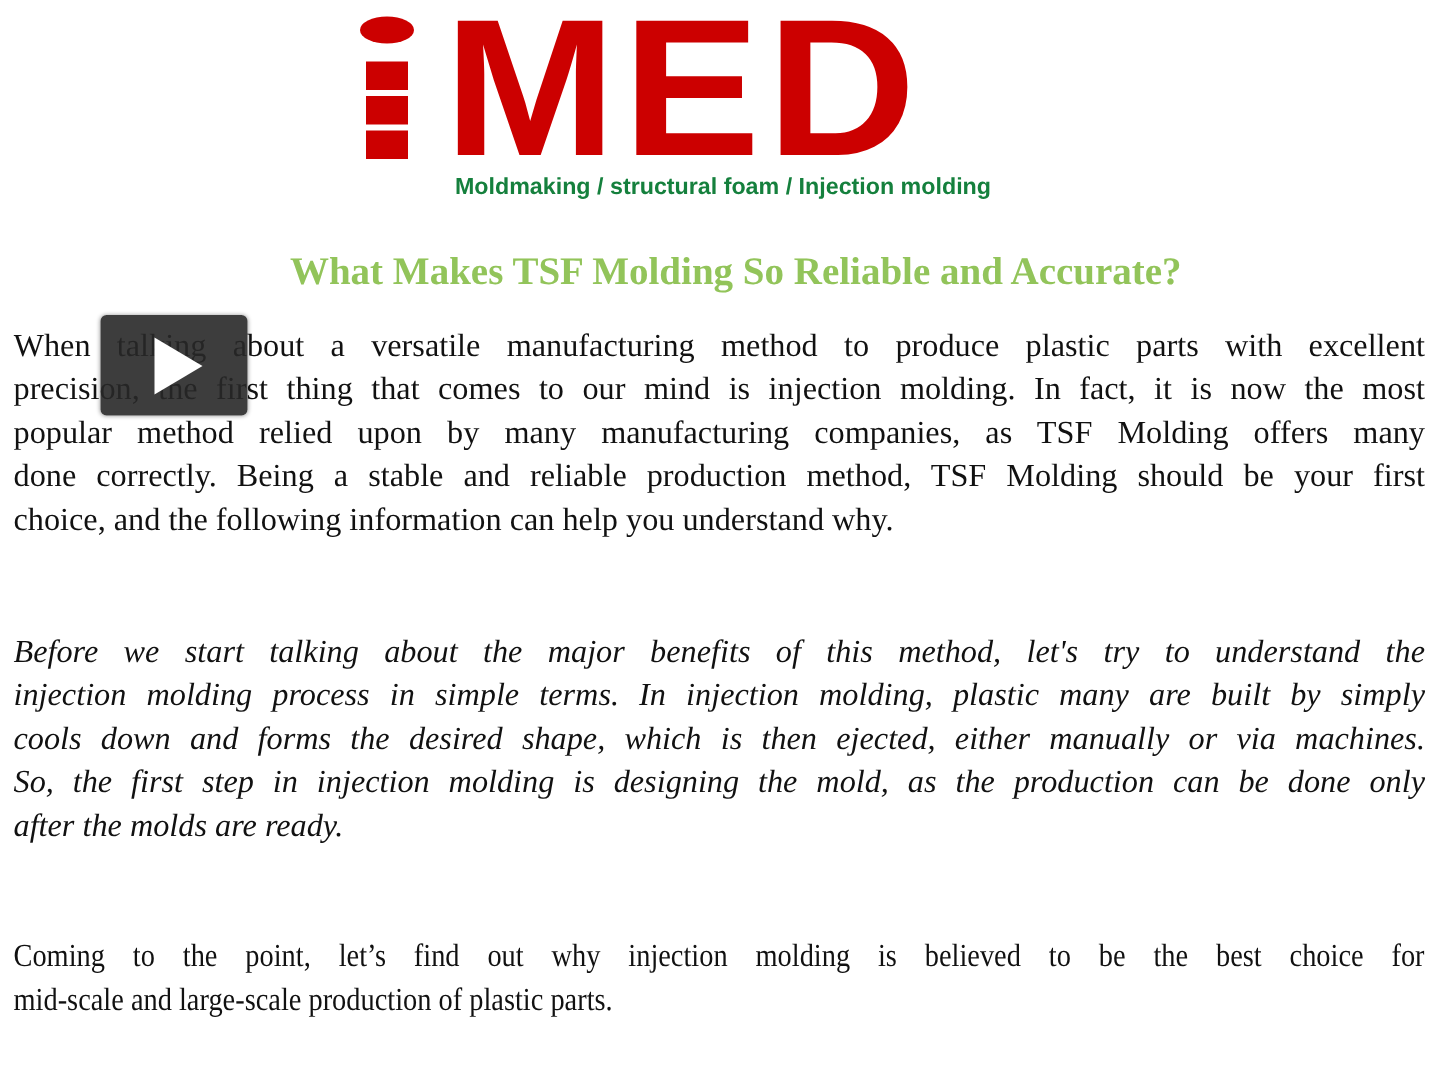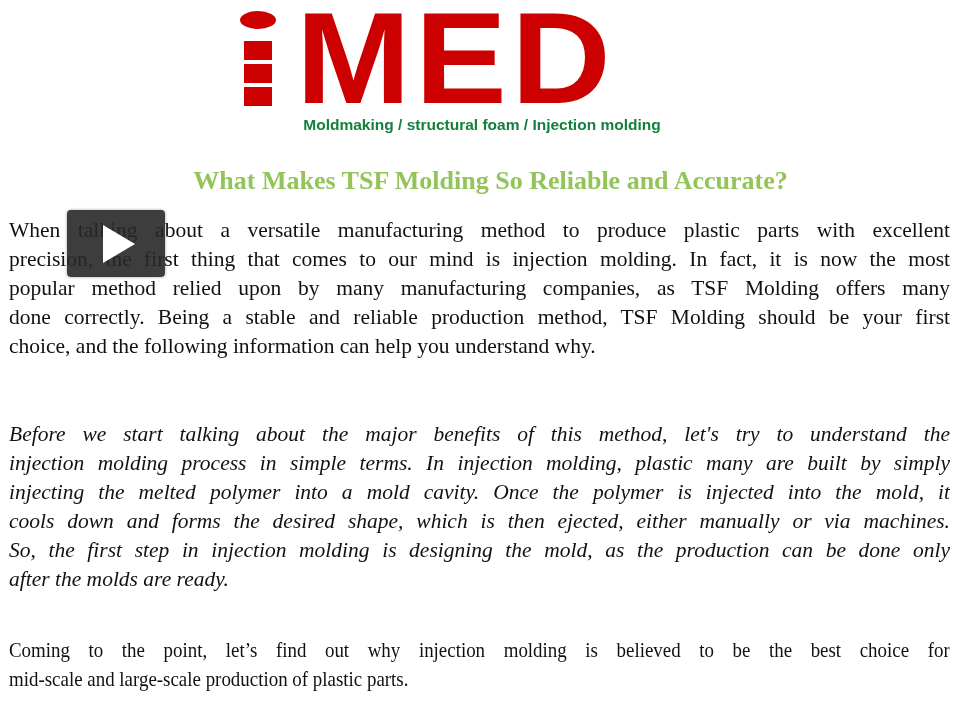--- a/index.html
+++ b/index.html
@@ -35,26 +35,25 @@
   <div class="line">When talking about a versatile manufacturing method to produce plastic parts with excellent</div>
   <div class="line">precision, the first thing that comes to our mind is injection molding. In fact, it is now the most</div>
   <div class="line">popular method relied upon by many manufacturing companies, as TSF Molding offers many</div>
   <div class="line">done correctly. Being a stable and reliable production method, TSF Molding should be your first</div>
   <div class="line last">choice, and the following information can help you understand why.</div>
 </div>
 
 <div class="para p2" style="top:420px;font-style:italic;">
   <div class="line">Before we start talking about the major benefits of this method, let's try to understand the</div>
   <div class="line">injection molding process in simple terms. In injection molding, plastic many are built by simply</div>
-  <div class="line">injecting the melted polymer into a mold cavity. Once the polymer is injected into the mold, it</div>
   <div class="line">cools down and forms the desired shape, which is then ejected, either manually or via machines.</div>
   <div class="line">So, the first step in injection molding is designing the mold, as the production can be done only</div>
   <div class="line last">after the molds are ready.</div>
 </div>
 
-<div class="para p3" style="top:636px;">
+<div class="para p3" style="top:623px;">
   <div class="line">Coming to the point, let’s find out why injection molding is believed to be the best choice for</div>
   <div class="line last">mid-scale and large-scale production of plastic parts.</div>
 </div>
 
 <div class="play-button">
   <div class="play-icon"></div>
 </div>
 
 </body></html>

